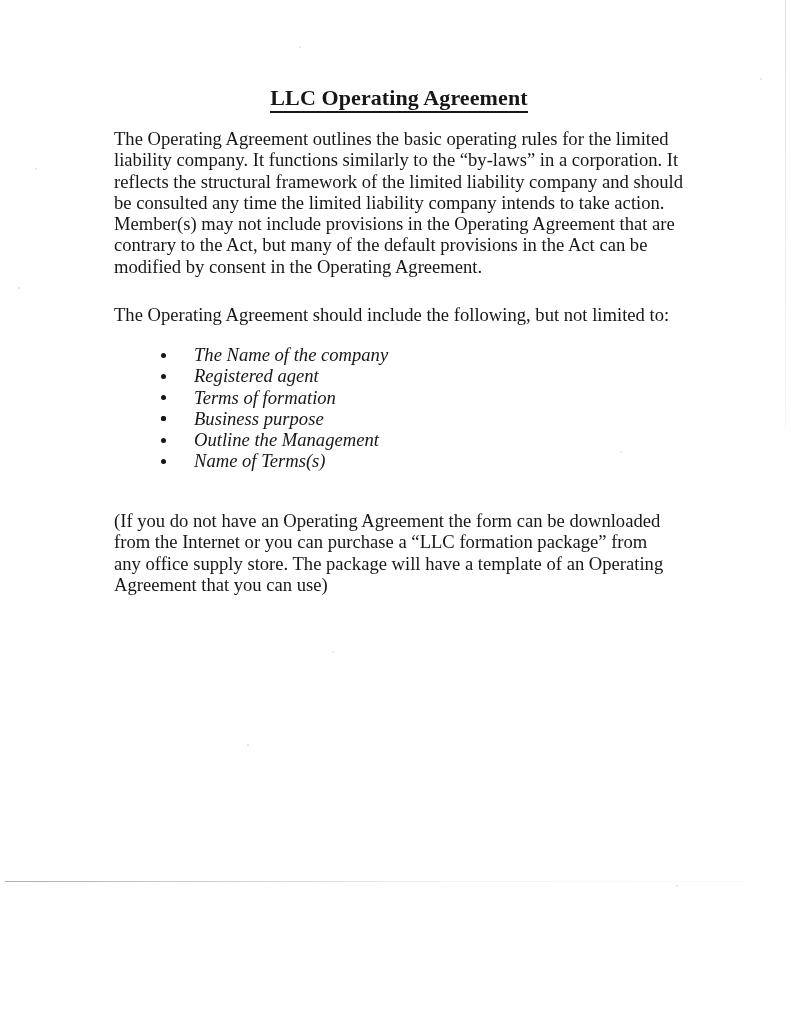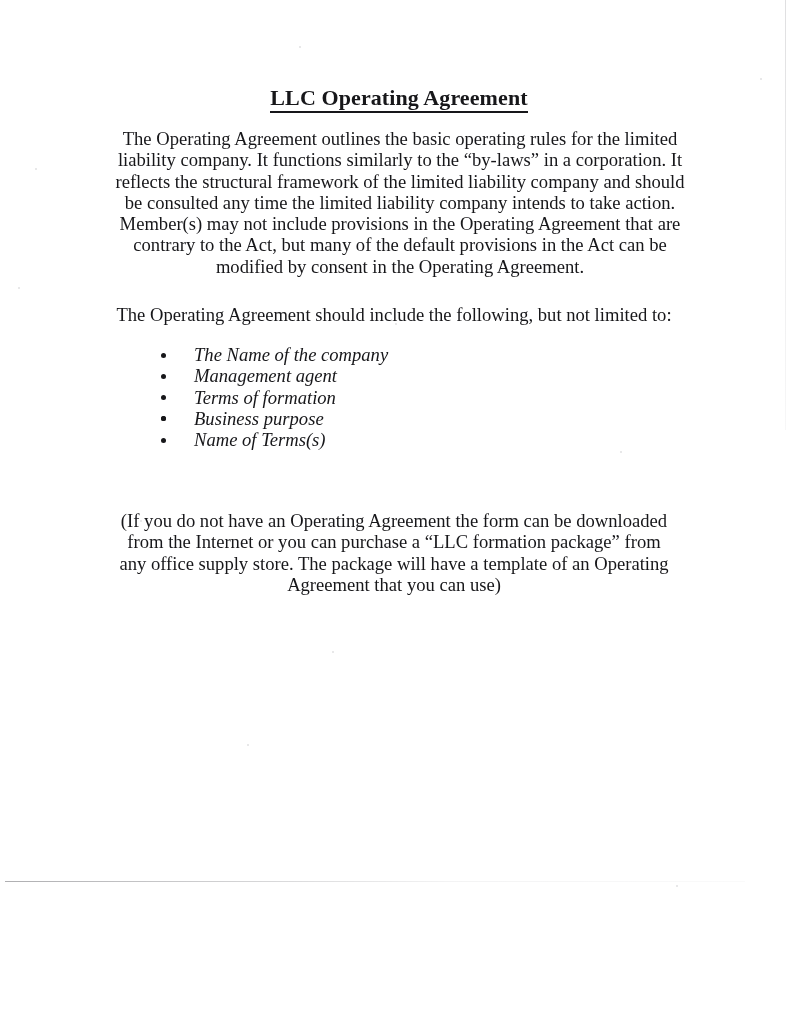--- a/index.html
+++ b/index.html
@@ -76,21 +76,21 @@
   .doc-title .ul {
     border-bottom: 2px solid #17171a;
     padding-bottom: 1px;
   }
 
   .para {
     position: absolute;
     left: 0;
     font-size: 18.6px;
     line-height: 21.3px;
-    text-align: center;
+    text-align: left;
     margin: 0;
     width: 572px;
     text-rendering: optimizeLegibility;
   }
 
   #para-intro  { top: 128px; }
   #para-include{ top: 304px; width: 560px; }
   #para-note   { top: 510px; width: 560px; }
 
   .bullet-list {
@@ -151,35 +151,39 @@
 
     <p class="para" id="para-include">The Operating Agreement should include the following, but not limited to:</p>
 
     <ul class="bullet-list">
       <li>
         <span class="dot"></span>
         <span>The Name of the company</span>
       </li>
       <li>
         <span class="dot"></span>
-        <span>Management agent</span>
+        <span>Registered agent</span>
       </li>
       <li>
         <span class="dot"></span>
         <span>Terms of formation</span>
       </li>
       <li>
         <span class="dot"></span>
       </li>
       <li>
         <span class="dot"></span>
         <span>Business purpose</span>
       </li>
       <li>
         <span class="dot"></span>
+        <span>Outline the Management</span>
+      </li>
+      <li>
+        <span class="dot"></span>
         <span>Name of Terms(s)</span>
       </li>
     </ul>
 
     <p class="para" id="para-note">(If you do not have an Operating Agreement the form can be downloaded from the Internet or you can purchase a “LLC formation package” from any office supply store.  The package will have a template of an Operating Agreement that you can use)</p>
 
   </div>
 </div>
 
 </body></html>

